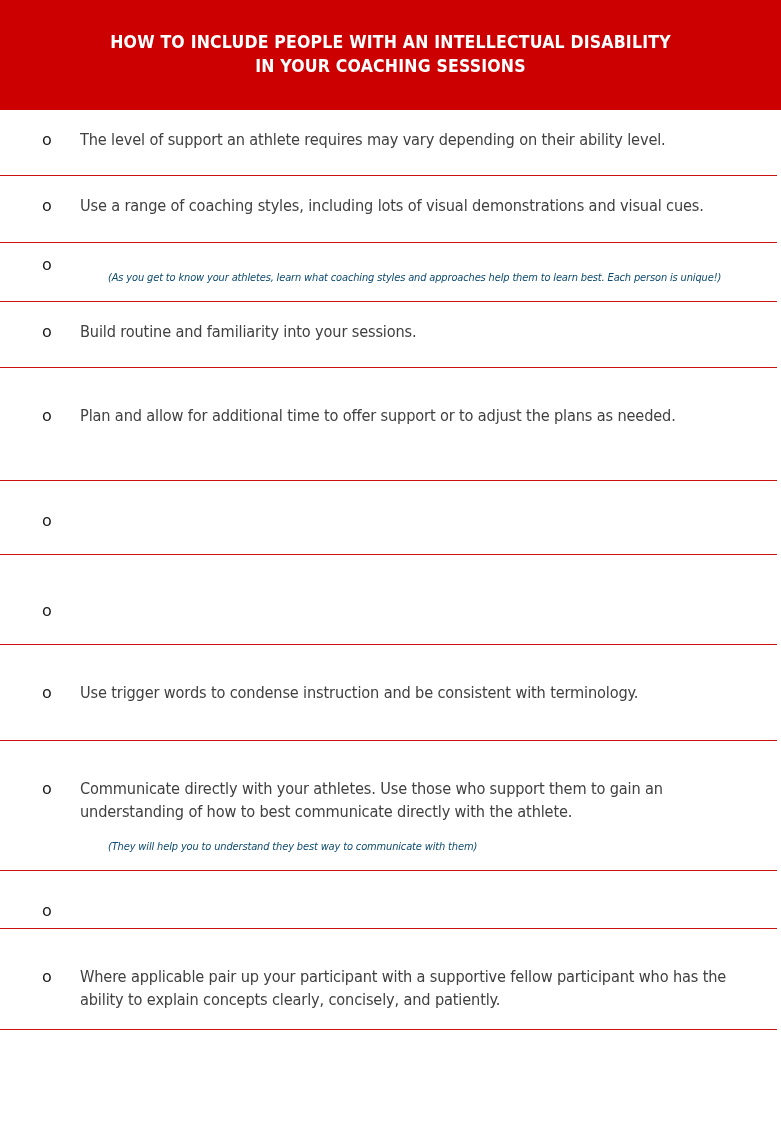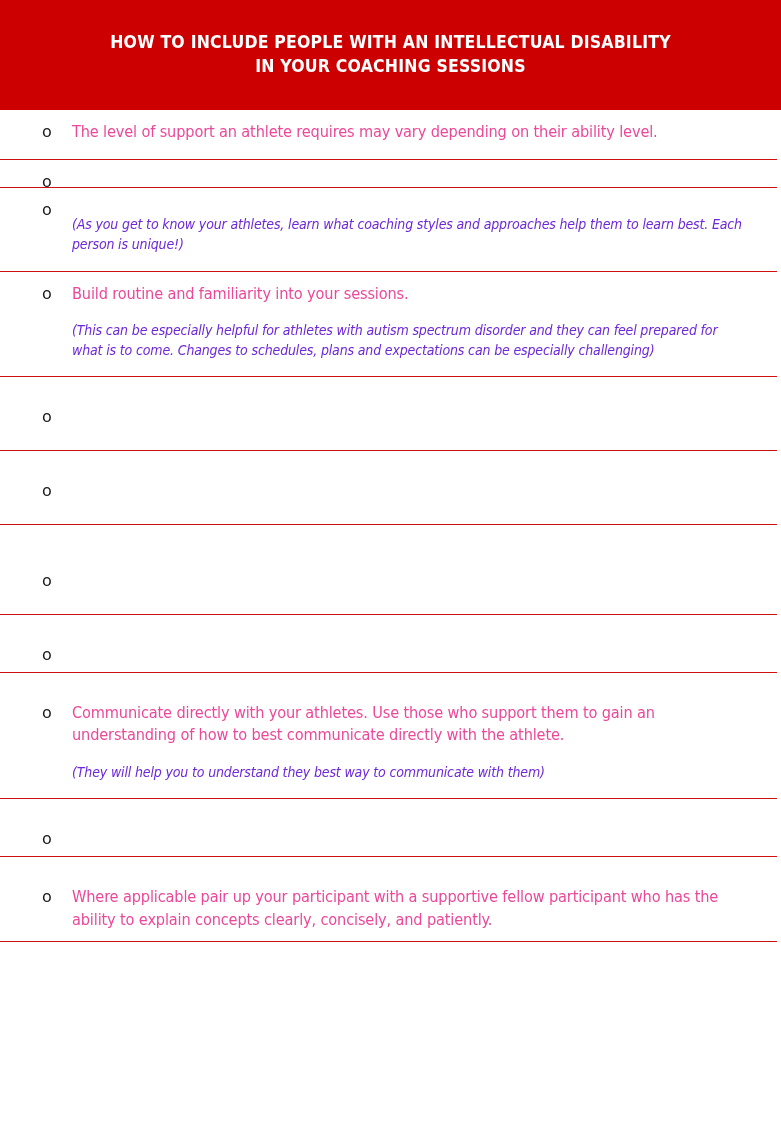--- a/index.html
+++ b/index.html
@@ -75,32 +75,32 @@
     left: 42px;
     top: 0;
     font-size: 16px;
     line-height: 1.38;
     color: #1a1a1a;
     font-family: "DejaVu Sans", "Liberation Sans", sans-serif;
   }
   .item-text {
     font-size: 16.2px;
     line-height: 1.38;
-    color: #ec4899;
+    color: #404040;
     letter-spacing: -0.15px;
-    margin: 0;
+    margin: 8px;
   }
   .note {
     font-style: italic;
-    font-size: 14px;
+    font-size: 11px;
     line-height: 1.4;
-    color: #6d28d9;
+    color: #0c4a6e;
     letter-spacing: -0.15px;
     margin: 16px 0 0 0;
-    padding-left: 72px;
+    padding-left: 108px;
     padding-right: 14px;
   }
   .spacer-sm { height: 6px; }
   .spacer-md { height: 18px; }
   .spacer-lg { height: 34px; }
 </style>
 </head>
 <body>
 
 <div class="page">
@@ -114,42 +114,43 @@
       <div class="row" style="border-bottom-color: rgb(204, 17, 17);">
         <div class="item">
           <span class="bullet">o</span>
           <p class="item-text">The level of support an athlete requires may vary depending on their ability level.</p>
         </div>
         <div class="spacer-sm"></div>
       </div>
       <div class="row" style="border-bottom-color: rgb(204, 17, 17);">
         <div class="item">
           <span class="bullet">o</span>
+          <p class="item-text">Use a range of coaching styles, including lots of visual demonstrations and visual cues.</p>
         </div>
         <div class="spacer-sm"></div>
       </div>
       <div class="row" style="border-bottom-color: rgb(204, 17, 17);">
         <div class="item">
           <span class="bullet">o</span>
         </div>
         <p class="note">(As you get to know your athletes, learn what coaching styles and approaches help them to learn best.  Each person is unique!)</p>
         <div class="spacer-sm"></div>
       </div>
       <div class="row" style="border-bottom-color: rgb(204, 17, 17);">
         <div class="item">
           <span class="bullet">o</span>
           <p class="item-text">Build routine and familiarity into your sessions.</p>
         </div>
-        <p class="note">(This can be especially helpful for athletes with autism spectrum disorder and they can feel prepared for what is to come.  Changes to schedules, plans and expectations can be especially challenging)</p>
         <div class="spacer-sm"></div>
       </div>
       <div class="row" style="border-bottom-color: rgb(204, 17, 17);">
         <div class="spacer-md"></div>
         <div class="item">
           <span class="bullet">o</span>
+          <p class="item-text">Plan and allow for additional time to offer support or to adjust the plans as needed.</p>
         </div>
         <div class="spacer-lg"></div>
       </div>
       <div class="row" style="border-bottom-color: rgb(204, 17, 17);">
         <div class="spacer-md"></div>
         <div class="item">
           <span class="bullet">o</span>
         </div>
         <div class="spacer-lg"></div>
       </div>
@@ -157,20 +158,21 @@
         <div class="spacer-lg"></div>
         <div class="item">
           <span class="bullet">o</span>
         </div>
         <div class="spacer-lg"></div>
       </div>
       <div class="row" style="border-bottom-color: rgb(204, 17, 17);">
         <div class="spacer-md"></div>
         <div class="item">
           <span class="bullet">o</span>
+          <p class="item-text">Use trigger words to condense instruction and be consistent with terminology.</p>
         </div>
         <div class="spacer-md"></div>
       </div>
       <div class="row" style="border-bottom-color: rgb(204, 17, 17);">
         <div class="spacer-md"></div>
         <div class="item">
           <span class="bullet">o</span>
           <p class="item-text">Communicate directly with your athletes. Use those who support them to gain an understanding of how to best communicate directly with the athlete.</p>
         </div>
         <p class="note">(They will help you to understand they best way to communicate with them)</p>

